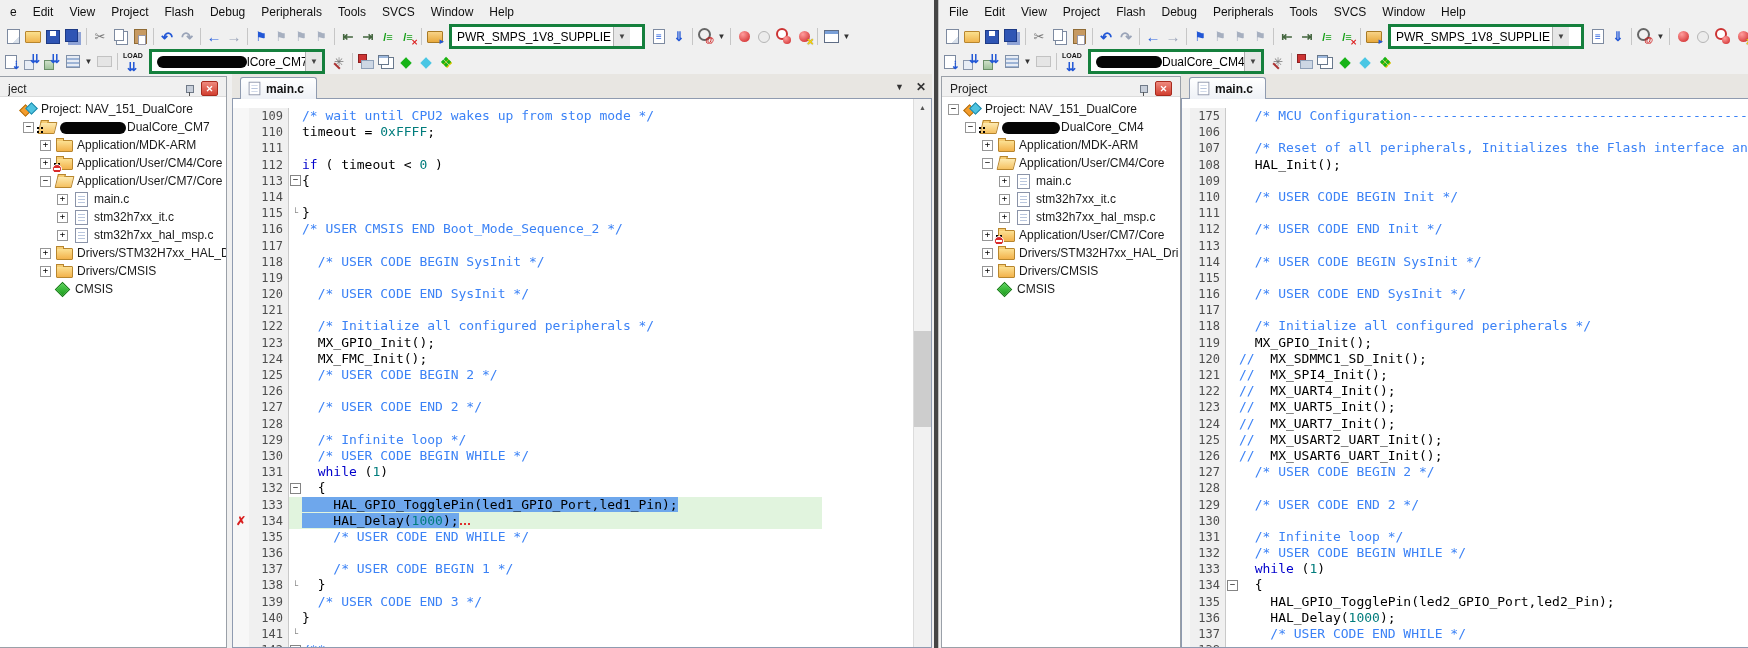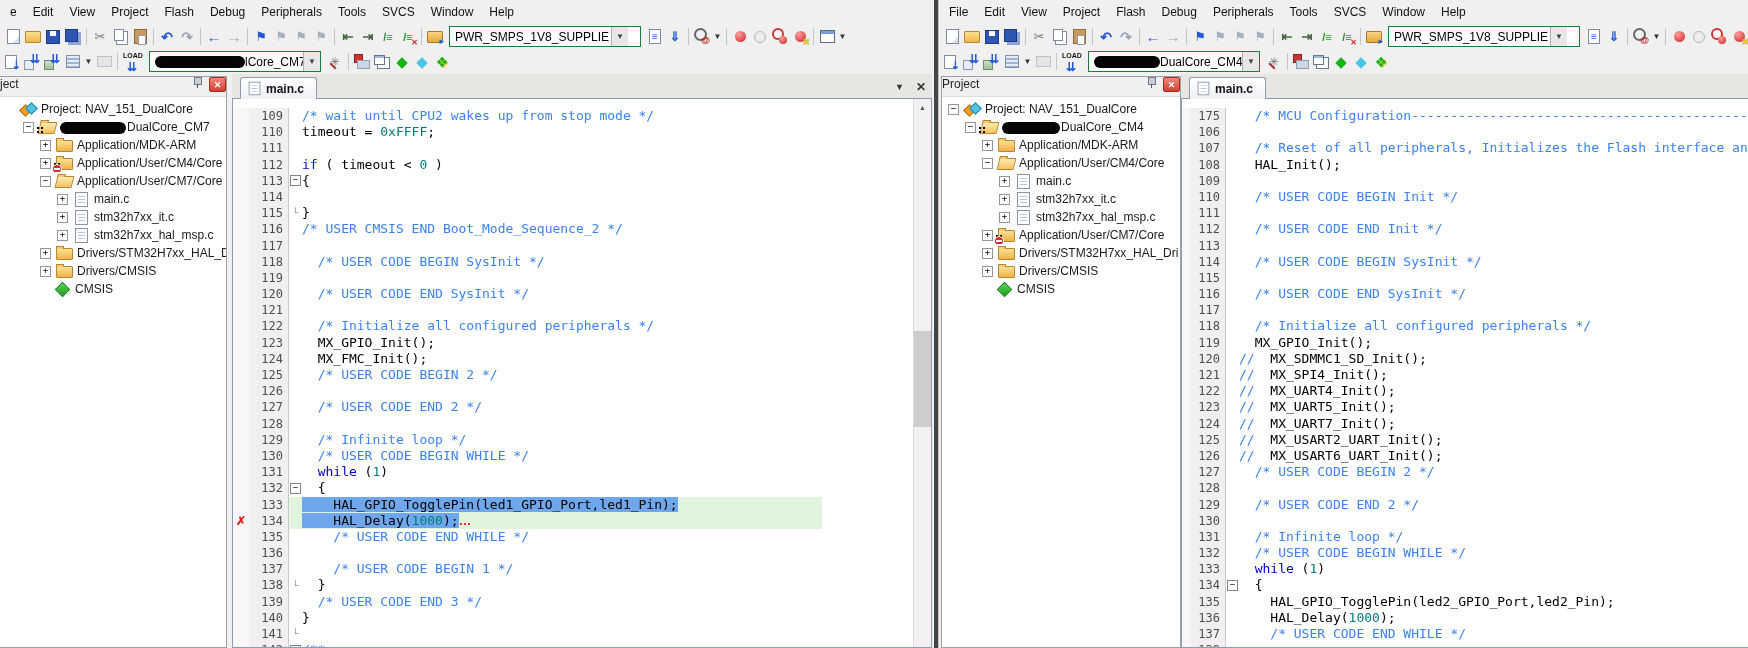--- a/index.html
+++ b/index.html
@@ -9,21 +9,21 @@
   #winL{left:0;width:934px}
   #winR{left:938px;width:810px;border-left:1px solid #c0c0c0}
 
   
   .menu{height:24px;display:flex;align-items:center;font-size:12px;color:#101010;padding-left:2px}
   .menu>span{padding:3px 8px;white-space:nowrap}
   .tbar{height:25px;display:flex;align-items:center;padding-left:3px}
   .ic{width:20px;height:20px;flex:none;display:flex;align-items:center;justify-content:center;position:relative;font-size:13px}
   .sep{width:1px;height:17px;background:#c6c6c6;margin:0 3px;flex:none}
   .dd{width:11px;font-size:8px;color:#333;text-align:center;flex:none}
-  .combo{height:19px;border:1px solid #15803d;background:#fff;display:flex;align-items:center;font-size:12px;margin:0 4px;flex:none;overflow:hidden}
+  .combo{height:19px;border:3px solid #15803d;background:#fff;display:flex;align-items:center;font-size:12px;margin:0 4px;flex:none;overflow:hidden}
   .combo .ctext{padding:0 2px 0 5px;white-space:nowrap;overflow:hidden}
   .combo .carr{width:16px;align-self:stretch;background:#e7e7e7;border-left:1px solid #b0b0b0;display:flex;align-items:center;justify-content:center;font-size:8px;color:#444;flex:none}
   .redact{display:inline-block;height:12px;background:#050505;border-radius:6px;vertical-align:middle;flex:none}
 
   
   .ic-new::before{content:"";width:11px;height:13px;background:linear-gradient(135deg,#fff 72%,#d8e0ea 72%);border:1px solid #7d8aa0}
   .ic-open::before{content:"";width:14px;height:10px;background:linear-gradient(#fbe08e,#f0b54e);border:1px solid #b8862e;border-radius:1px}
   .ic-save::before{content:"";width:12px;height:12px;background:#2f55b4;border:1px solid #1d3a85}
   .ic-save::after{content:"";position:absolute;width:6px;height:5px;background:#fff;top:4px}
   .ic-saveall::before{content:"";width:11px;height:11px;background:#2f55b4;border:1px solid #1d3a85;box-shadow:3px 3px 0 #8fa3d6;margin:-3px 0 0 -3px}
@@ -73,21 +73,21 @@
   .ic-component::after{content:"";position:absolute;width:11px;height:7px;background:#cdd7e4;border:1px solid #8ea0b8;right:2px;bottom:3px}
   .ic-manage-layers::before{content:"";width:9px;height:8px;background:#fff;border:1px solid #68788c;box-shadow:inset 0 2px 0 #9db8dd,4px 3px 0 #fff,4px 3px 0 1px #68788c;margin:-4px 0 0 -5px}
   .ic-manage-rte::before{content:"◆";color:#17b317;font-size:15px}
   .ic-funnel::before{content:"◆";color:#49c6e4;font-size:15px}
   .ic-multi-diamond::before{content:"❖";color:#17b317;font-size:14px;text-shadow:1px 1px 0 #d8c400}
 
   
   .panel{position:absolute;top:76px;bottom:0;background:#fff;border:1px solid #9aa0a8;display:flex;flex-direction:column}
   #winL .panel{left:0;width:226px;border-left:none}
   #winR .panel{left:2px;width:238px}
-  .phead{height:19px;background:#f0f0f0;border-bottom:1px solid #dcdcdc;display:flex;align-items:flex-start;font-size:12px;color:#222;padding:0 0;gap:7px;flex:none}
+  .phead{height:19px;background:#f0f0f0;border-bottom:1px solid #dcdcdc;display:flex;align-items:flex-end;font-size:12px;color:#222;padding:0 8px;gap:7px;flex:none}
   .phead .ttl{flex:1;white-space:nowrap;overflow:hidden}
   .pin{width:9px;height:11px;position:relative;flex:none}
   .pin::before{content:"";position:absolute;left:1px;top:0;width:6px;height:6px;background:#c8cfda;border:1px solid #707a88}
   .pin::after{content:"";position:absolute;left:4px;top:7px;width:1px;height:4px;background:#555}
   .pclose{width:15px;height:13px;background:linear-gradient(#ee8a7e,#d23f30);border:1px solid #a82a1d;border-radius:2px;color:#fff;font-size:9px;font-weight:bold;display:flex;align-items:center;justify-content:center;flex:none}
   .tree{flex:1;overflow:hidden;padding-top:3px;background:#fff}
   .trow{display:flex;align-items:center;height:18px;font-size:12px;color:#1a1a1a;white-space:nowrap;overflow:hidden}
   .exp{width:9px;height:9px;border:1px solid #969696;background:#fff;font-size:9px;line-height:7px;text-align:center;color:#000;margin-right:4px;flex:none;font-family:"DejaVu Sans Mono",monospace}
   .expspace{width:13px;flex:none}
   .tico{width:18px;height:16px;position:relative;margin-right:4px;flex:none;display:flex;align-items:center;justify-content:center}

